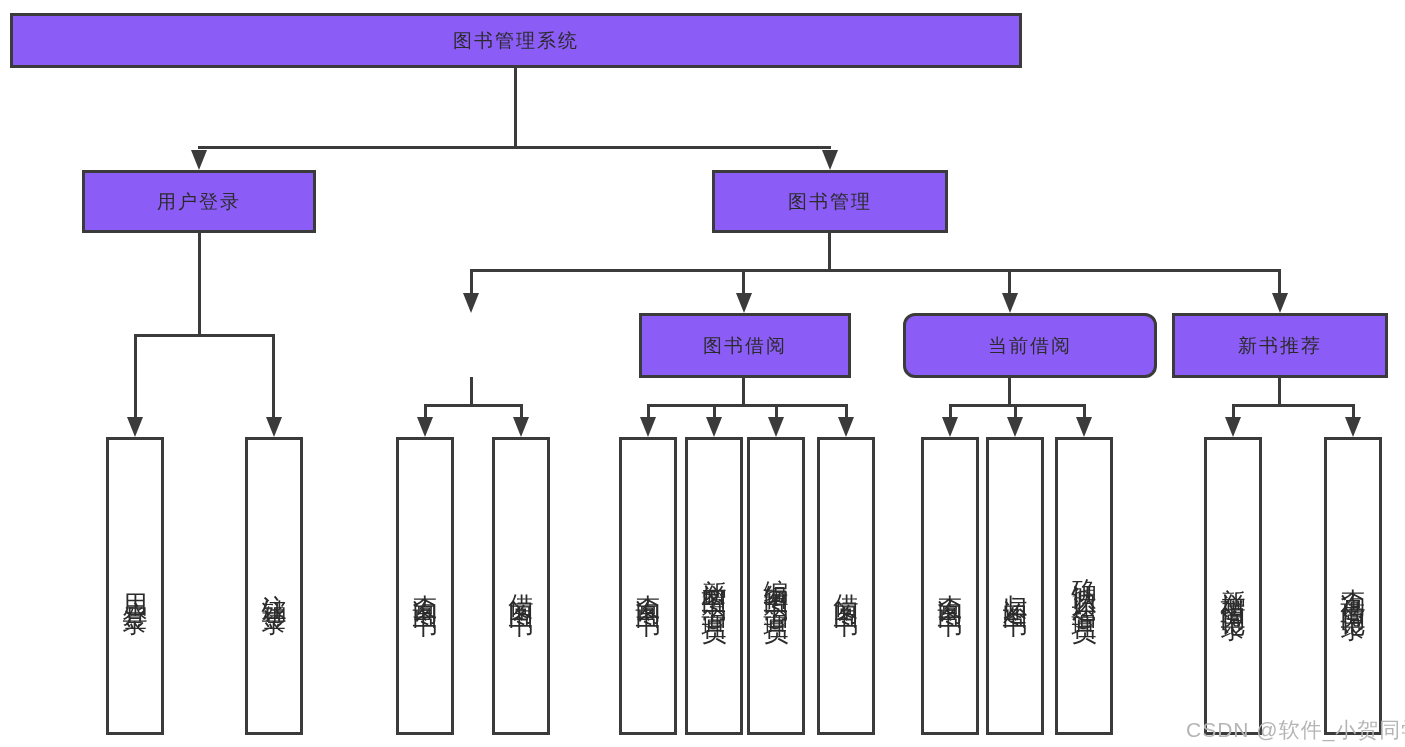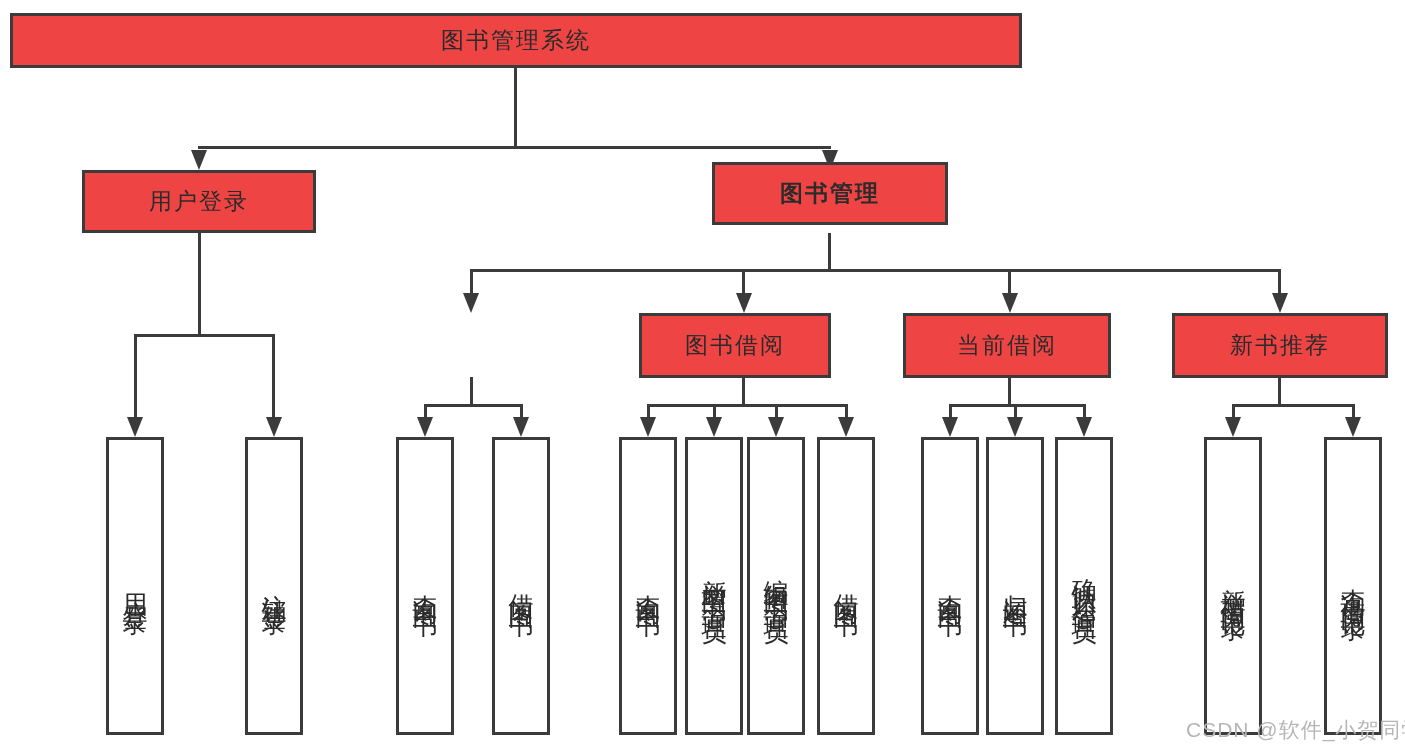--- a/index.html
+++ b/index.html
@@ -7,23 +7,23 @@
     --box-border:#3b3b3b;
     --text:#2b2b2b;
     --background:#ffffff;
     --watermark:#b5b5b5;
   }
   *{margin:0;padding:0;box-sizing:border-box;}
   body{font-family:"Liberation Sans","DejaVu Sans",sans-serif;background:#fff;}
   .canvas{position:relative;width:1405px;height:747px;background:var(--background);overflow:hidden;}
 
   
-  .node{position:absolute;border:3px solid var(--box-border);background:#ef4444;
+  .node{position:absolute;border:3px solid var(--box-border);background:#8b5cf6;
         display:flex;align-items:center;justify-content:center;
-        color:var(--text);font-size:23px;letter-spacing:2px;}
+        color:var(--text);font-size:19px;letter-spacing:2px;}
   .leaf{position:absolute;border:3px solid var(--box-border);background:#fff;
         display:flex;align-items:center;justify-content:center;
         color:var(--text);font-size:25px;}
   .leaf span{writing-mode:vertical-rl;letter-spacing:6px;line-height:1;}
 
   
   .v{position:absolute;width:3px;background:var(--line);}
   .h{position:absolute;height:3px;background:var(--line);}
   .t{position:absolute;width:0;height:0;
      border-left:8px solid transparent;border-right:8px solid transparent;
@@ -38,42 +38,42 @@
 <div class="canvas">
 
   <div class="node" style="left:10px;top:13px;width:1012px;height:55px;">图书管理系统</div>
 
   <div class="v" style="left:514px;top:68px;height:80px;"></div>
   <div class="h" style="left:198px;top:146px;width:633px;"></div>
   <div class="t" style="left:191px;top:150px;"></div>
   <div class="t" style="left:822px;top:150px;"></div>
 
   <div class="node" style="left:82px;top:170px;width:234px;height:63px;">用户登录</div>
-  <div class="node" style="left:712px;top:162px;width:236px;height:63px;font-weight:bold;">图书管理</div>
+  <div class="node" style="left:712px;top:170px;width:236px;height:63px;">图书管理</div>
 
   <div class="v" style="left:198px;top:233px;height:104px;"></div>
   <div class="h" style="left:134px;top:334px;width:141px;"></div>
   <div class="v" style="left:134px;top:334px;height:86px;"></div>
   <div class="t" style="left:127px;top:417px;"></div>
   <div class="v" style="left:272px;top:334px;height:86px;"></div>
   <div class="t" style="left:266px;top:417px;"></div>
 
   <div class="v" style="left:828px;top:233px;height:39px;"></div>
   <div class="h" style="left:470px;top:269px;width:811px;"></div>
   <div class="v" style="left:470px;top:269px;height:26px;"></div>
   <div class="t" style="left:463px;top:293px;"></div>
   <div class="v" style="left:742px;top:269px;height:26px;"></div>
   <div class="t" style="left:736px;top:293px;"></div>
   <div class="v" style="left:1008px;top:269px;height:26px;"></div>
   <div class="t" style="left:1002px;top:293px;"></div>
   <div class="v" style="left:1278px;top:269px;height:26px;"></div>
   <div class="t" style="left:1272px;top:293px;"></div>
 
-  <div class="node" style="left:639px;top:313px;width:192px;height:65px;">图书借阅</div>
-  <div class="node" style="left:903px;top:313px;width:208px;height:65px;">当前借阅</div>
+  <div class="node" style="left:639px;top:313px;width:212px;height:65px;">图书借阅</div>
+  <div class="node" style="left:903px;top:313px;width:254px;height:65px;border-radius:12px;">当前借阅</div>
   <div class="node" style="left:1172px;top:313px;width:216px;height:65px;">新书推荐</div>
 
   <div class="v" style="left:470px;top:377px;height:30px;"></div>
   <div class="h" style="left:424px;top:404px;width:98px;"></div>
   <div class="v" style="left:742px;top:377px;height:30px;"></div>
   <div class="h" style="left:647px;top:404px;width:200px;"></div>
   <div class="v" style="left:1008px;top:377px;height:30px;"></div>
   <div class="h" style="left:949px;top:404px;width:136px;"></div>
   <div class="v" style="left:1278px;top:377px;height:30px;"></div>
   <div class="h" style="left:1232px;top:404px;width:122px;"></div>

